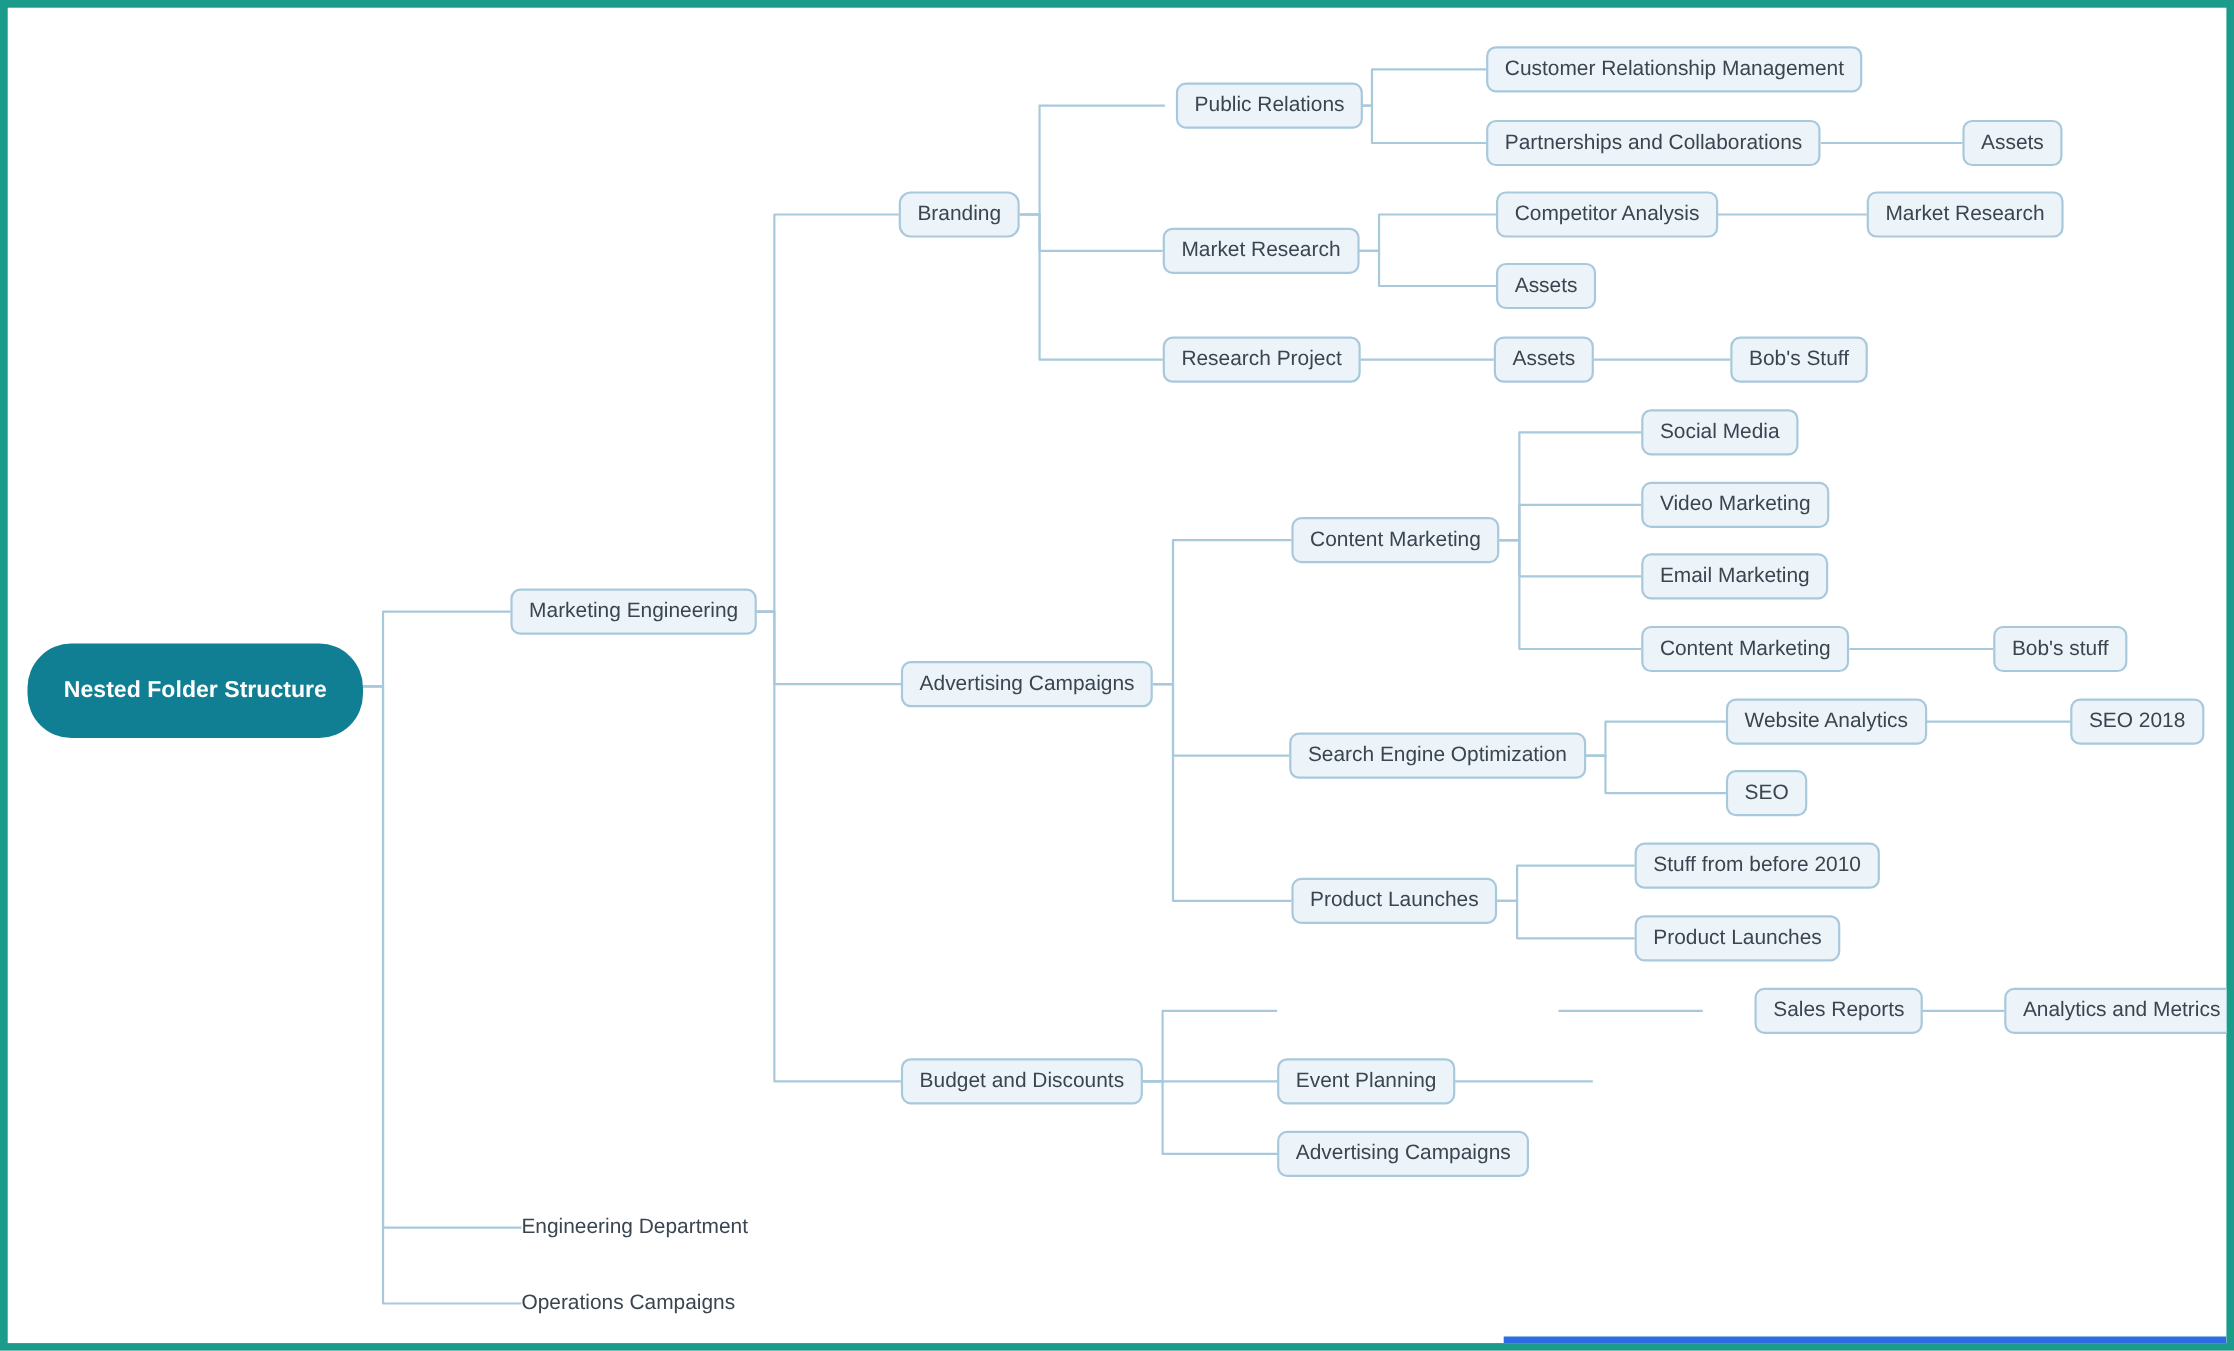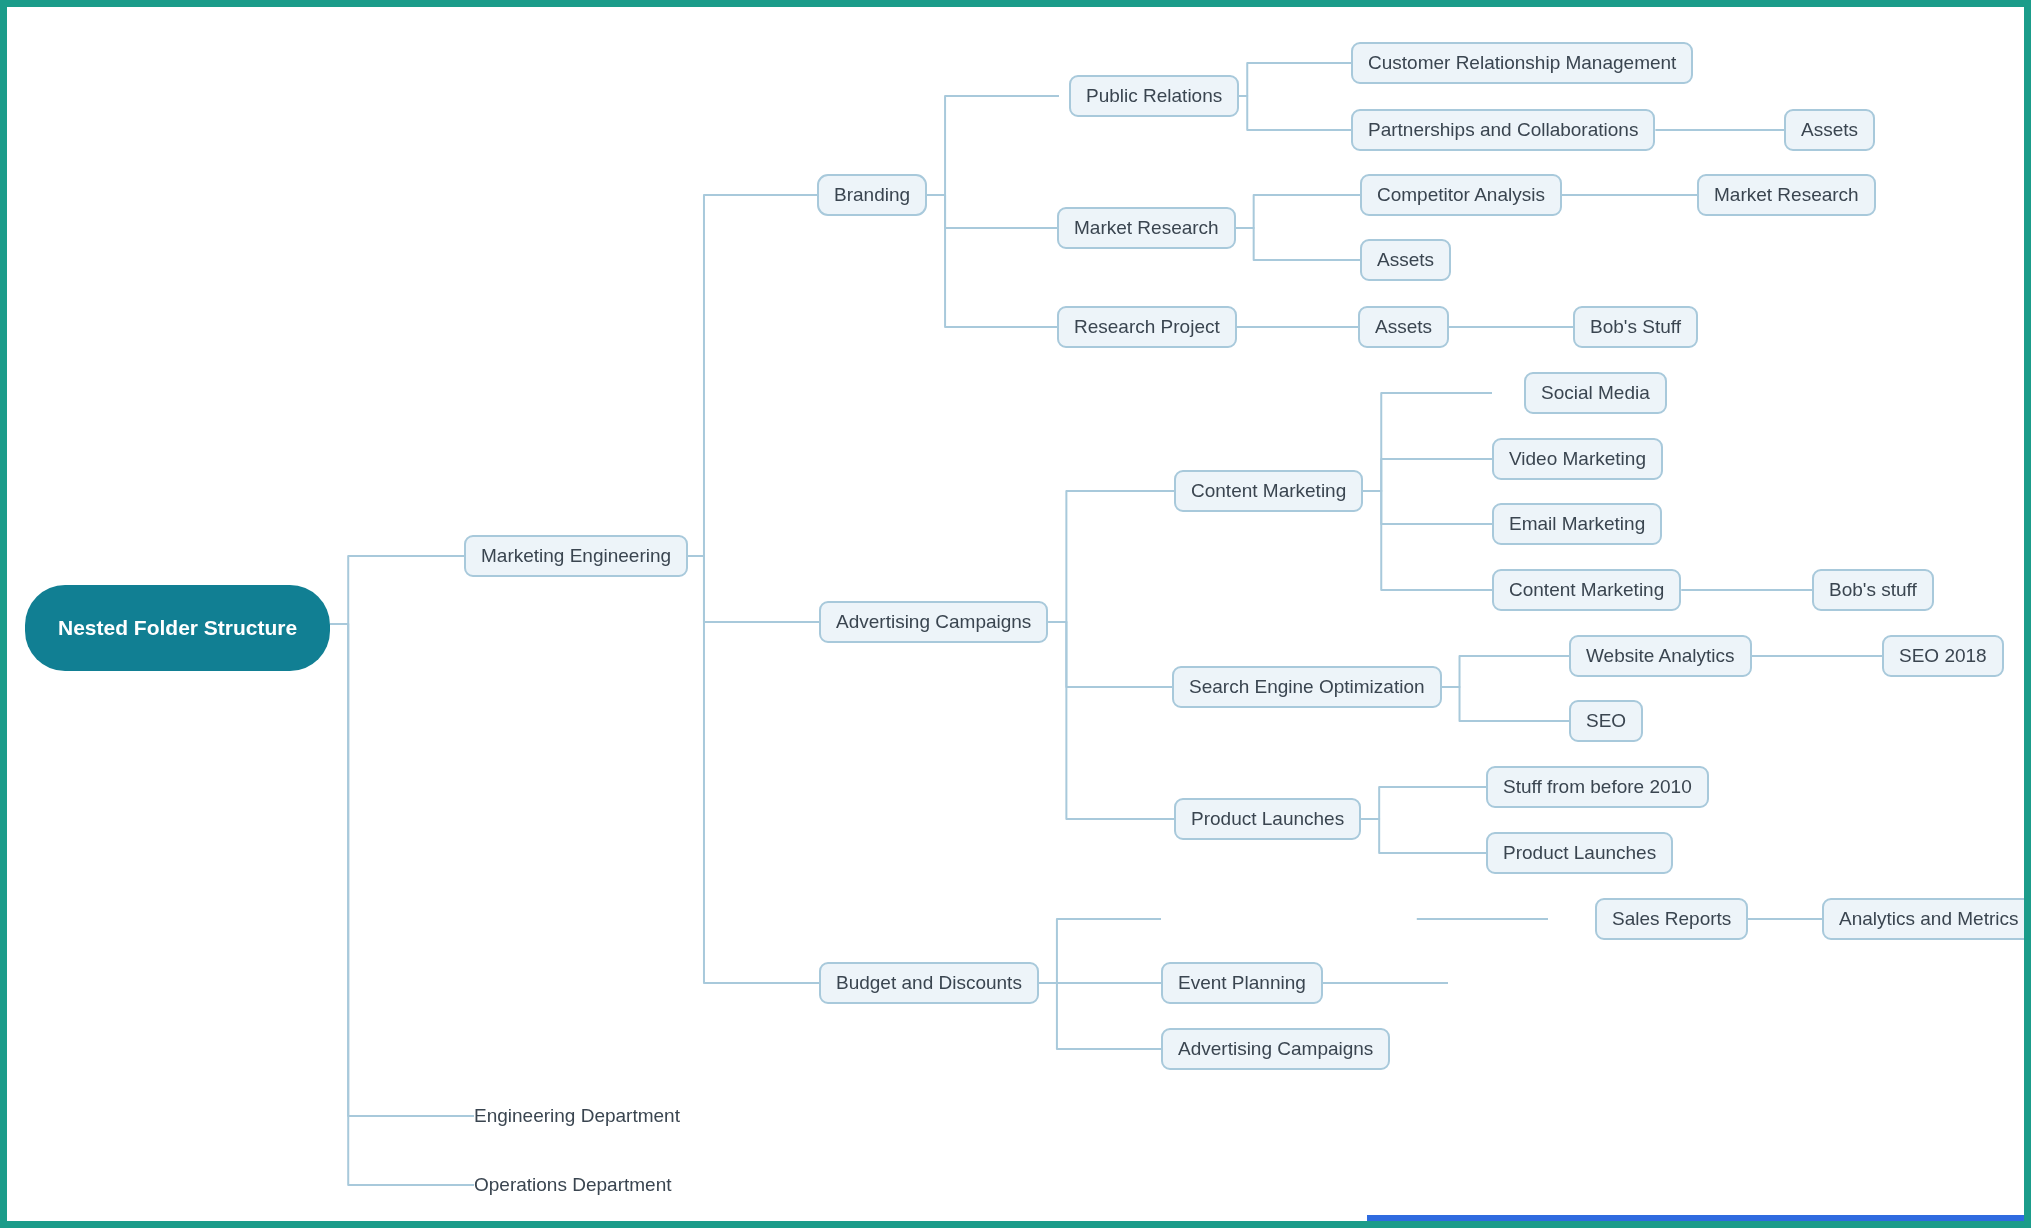--- a/index.html
+++ b/index.html
@@ -89,42 +89,42 @@
         <path d="M1031.921875 976 H1049.921875 V1042 H1154"></path>
         <path d="M1409.78125 912 L1541 912"></path>
         <path d="M1694.34375 912 L1815 912"></path>
         <path d="M1315.828125 976 L1441 976"></path>
       </svg>
 
     <div class="node root" style="left:18px;top:578px;">Nested Folder Structure</div>
 
     <div class="node" style="left:457px;top:528px;">Marketing Engineering</div>
     <div class="node plain" style="left:467px;top:1088px;">Engineering Department</div>
-    <div class="node plain" style="left:467px;top:1157px;">Operations Department</div>
+    <div class="node plain" style="left:467px;top:1157px;">Operations Campaigns</div>
 
     <div class="node" style="left:810px;top:167px;border-radius:11px;">Branding</div>
     <div class="node" style="left:812px;top:594px;">Advertising Campaigns</div>
     <div class="node" style="left:812px;top:955px;">Budget and Discounts</div>
 
     <div class="node" style="left:1052px;top:68px;margin-left:10px;">Public Relations</div>
     <div class="node" style="left:1344px;top:102px;">Partnerships and Collaborations</div>
     <div class="node" style="left:1344px;top:35px;">Customer Relationship Management</div>
     <div class="node" style="left:1777px;top:102px;">Assets</div>
 
     <div class="node" style="left:1050px;top:200px;">Market Research</div>
     <div class="node" style="left:1353px;top:167px;">Competitor Analysis</div>
     <div class="node" style="left:1690px;top:167px;">Market Research</div>
     <div class="node" style="left:1353px;top:232px;">Assets</div>
 
     <div class="node" style="left:1050px;top:299px;">Research Project</div>
     <div class="node" style="left:1351px;top:299px;">Assets</div>
     <div class="node" style="left:1566px;top:299px;">Bob's Stuff</div>
 
     <div class="node" style="left:1167px;top:463px;">Content Marketing</div>
-    <div class="node" style="left:1485px;top:365px;margin-left:32px;">Social Media</div>
+    <div class="node" style="left:1485px;top:365px;">Social Media</div>
     <div class="node" style="left:1485px;top:431px;">Video Marketing</div>
     <div class="node" style="left:1485px;top:496px;">Email Marketing</div>
     <div class="node" style="left:1485px;top:562px;">Content Marketing</div>
     <div class="node" style="left:1805px;top:562px;">Bob's stuff</div>
 
     <div class="node" style="left:1165px;top:659px;">Search Engine Optimization</div>
     <div class="node" style="left:1562px;top:628px;">Website Analytics</div>
     <div class="node" style="left:1875px;top:628px;">SEO 2018</div>
     <div class="node" style="left:1562px;top:693px;">SEO</div>
 

